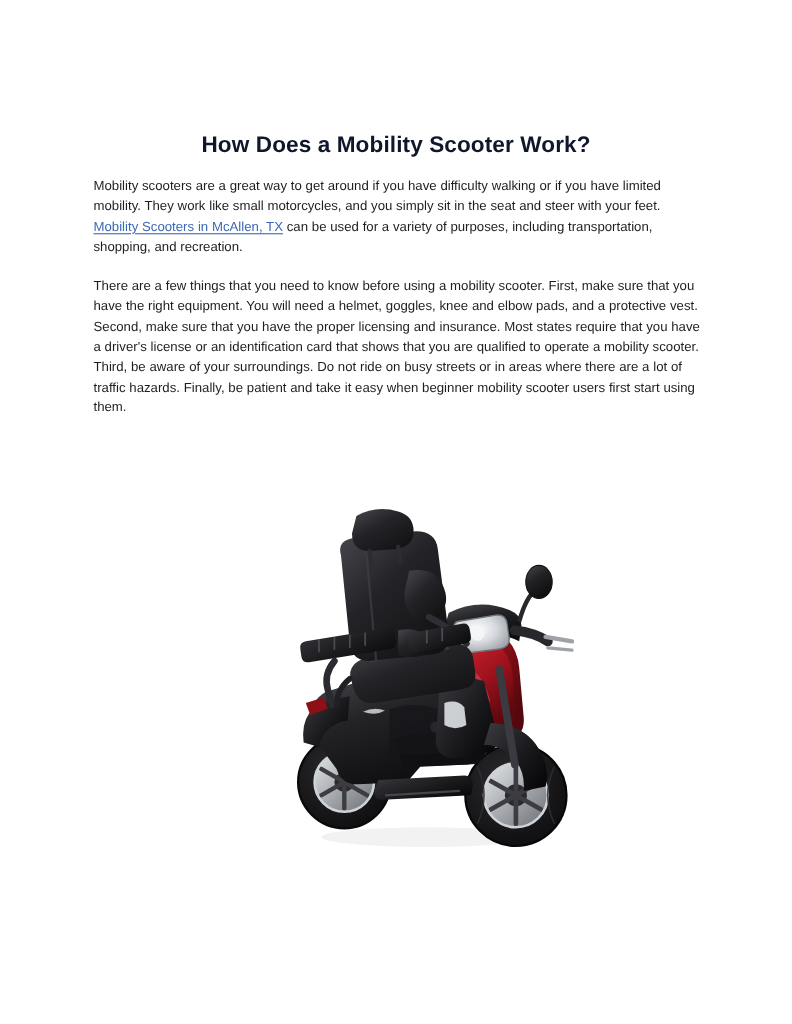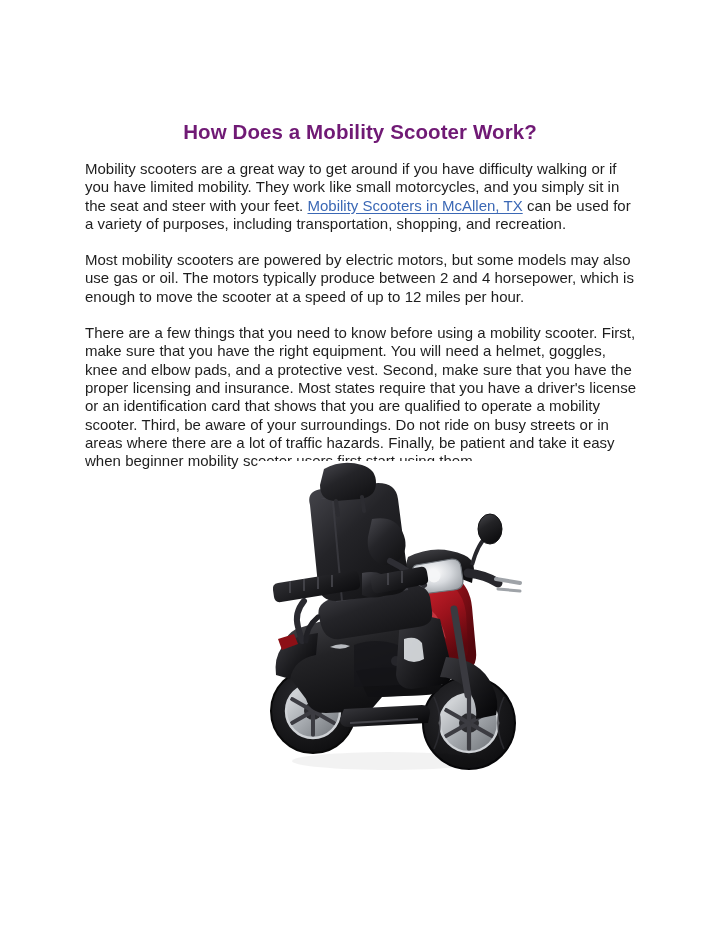--- a/index.html
+++ b/index.html
@@ -22,31 +22,31 @@
   }
   .doc-title {
     position: absolute;
     left: 85px;
     top: 105px;
     width: 550px;
     text-align: center;
     font-size: 20.5px;
     font-weight: bold;
     letter-spacing: 0.1px;
-    color: #701a75;
+    color: #0f172a;
     line-height: 26px;
   }
   .body-block {
     position: absolute;
     left: 85px;
     top: 160px;
     width: 552px;
   }
   .para {
-    font-size: 15px;
+    font-size: 12px;
     line-height: 18.3px;
     color: #1e1e1e;
     margin: 0 0 18px 0;
     text-align: left;
     word-spacing: 0.1px;
   }
   .para:last-child { margin-bottom: 16px; }
   .inline-link {
     color: #3b68b5;
     text-decoration: underline;
@@ -66,21 +66,20 @@
 <body>
 
 <div class="page">
 
   <h1 class="doc-title">How Does a Mobility Scooter Work?</h1>
 
   <div class="body-block">
     <p class="para">
       <span>Mobility scooters are a great way to get around if you have difficulty walking or if you have limited mobility. They work like small motorcycles, and you simply sit in the seat and steer with your feet. </span><a class="inline-link" href="#">Mobility Scooters in McAllen, TX</a><span> can be used for a variety of purposes, including transportation, shopping, and recreation.</span>
     </p>
-    <p class="para">Most mobility scooters are powered by electric motors, but some models may also use gas or oil. The motors typically produce between 2 and 4 horsepower, which is enough to move the scooter at a speed of up to 12 miles per hour.</p>
     <p class="para">There are a few things that you need to know before using a mobility scooter. First, make sure that you have the right equipment. You will need a helmet, goggles, knee and elbow pads, and a protective vest. Second, make sure that you have the proper licensing and insurance. Most states require that you have a driver's license or an identification card that shows that you are qualified to operate a mobility scooter. Third, be aware of your surroundings. Do not ride on busy streets or in areas where there are a lot of traffic hazards. Finally, be patient and take it easy when beginner mobility scooter users first start using them.</p>
   </div>
 
   <figure class="figure">
     <svg viewBox="0 0 285 330" xmlns="http://www.w3.org/2000/svg">
       <defs>
         <linearGradient id="gRed" x1="0" y1="0" x2="1" y2="0.6">
           <stop offset="0%" stop-color="#6d0b12"></stop>
           <stop offset="35%" stop-color="#c01c28"></stop>
           <stop offset="62%" stop-color="#8e1018"></stop>

